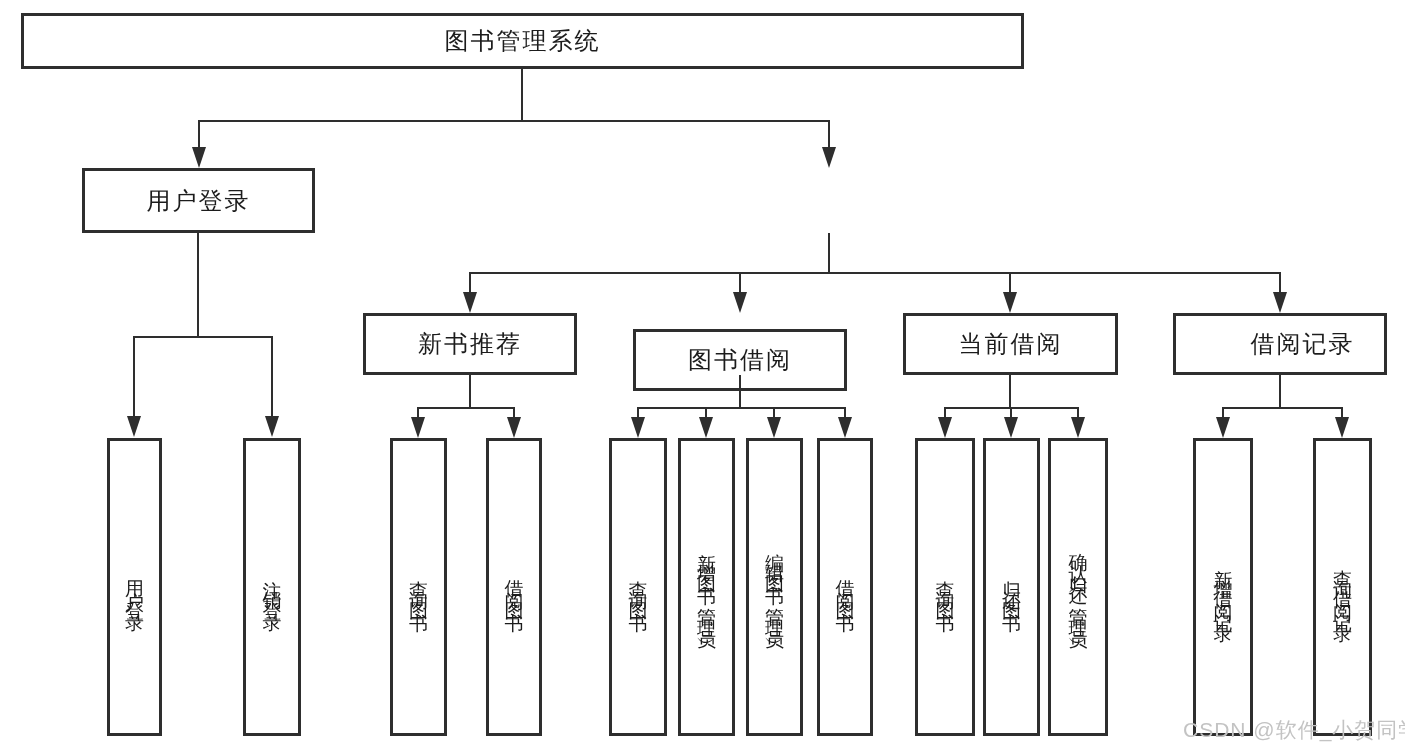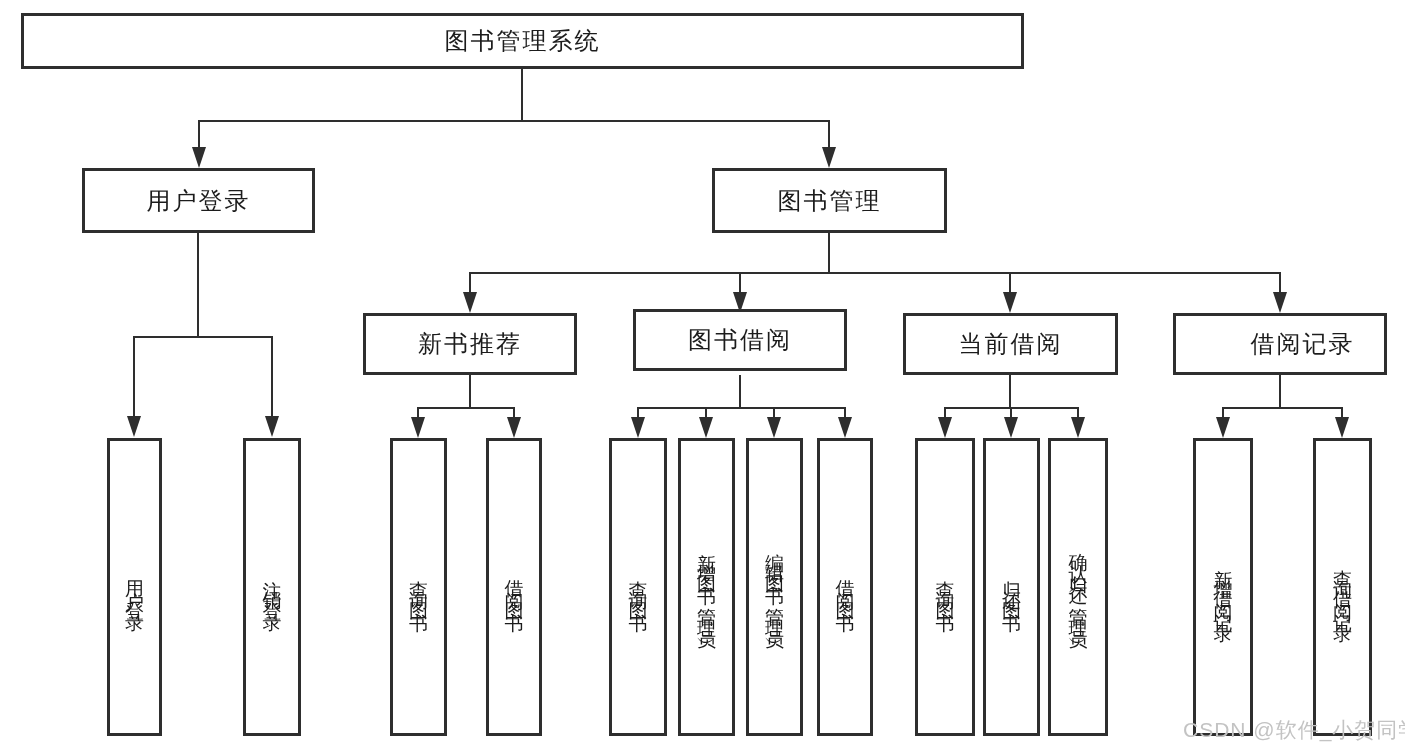--- a/index.html
+++ b/index.html
@@ -74,23 +74,20 @@
   <div class="vline" style="left:521px; top:69px; height:51px;"></div>
   <div class="hline" style="left:198px; top:120px; width:631px;"></div>
   <div class="vline" style="left:198px; top:120px; height:28px;"></div>
   <div class="arrow" style="left:192px; top:147px;"></div>
   <div class="vline" style="left:828px; top:120px; height:28px;"></div>
   <div class="arrow" style="left:822px; top:147px;"></div>
 
   <div class="box hbox" style="left:82px; top:168px; width:233px; height:65px;">
     <span>用户登录</span>
   </div>
-  <div class="box hbox" style="left:712px; top:168px; width:235px; height:65px;">
-    <span>图书管理</span>
-  </div>
 
   <div class="vline" style="left:197px; top:233px; height:103px;"></div>
   <div class="hline" style="left:133px; top:336px; width:140px;"></div>
   <div class="vline" style="left:133px; top:336px; height:80px;"></div>
   <div class="arrow" style="left:127px; top:416px;"></div>
   <div class="vline" style="left:271px; top:336px; height:80px;"></div>
   <div class="arrow" style="left:265px; top:416px;"></div>
 
   <div class="vline" style="left:828px; top:233px; height:39px;"></div>
   <div class="hline" style="left:469px; top:272px; width:812px;"></div>
@@ -99,21 +96,21 @@
   <div class="vline" style="left:739px; top:272px; height:21px;"></div>
   <div class="arrow" style="left:733px; top:292px;"></div>
   <div class="vline" style="left:1009px; top:272px; height:21px;"></div>
   <div class="arrow" style="left:1003px; top:292px;"></div>
   <div class="vline" style="left:1279px; top:272px; height:21px;"></div>
   <div class="arrow" style="left:1273px; top:292px;"></div>
 
   <div class="box hbox" style="left:363px; top:313px; width:214px; height:62px;">
     <span>新书推荐</span>
   </div>
-  <div class="box hbox" style="left:633px; top:309px; width:214px; height:62px;">
+  <div class="box hbox" style="left:633px; top:329px; width:214px; height:62px;">
     <span>图书借阅</span>
   </div>
   <div class="box hbox" style="left:903px; top:313px; width:215px; height:62px;">
     <span>当前借阅</span>
   </div>
   <div class="box hbox" style="left:1173px; top:313px; width:214px; height:62px;padding-left:45px;">
     <span>借阅记录</span>
   </div>
 
   <div class="vline" style="left:469px; top:375px; height:32px;"></div>

